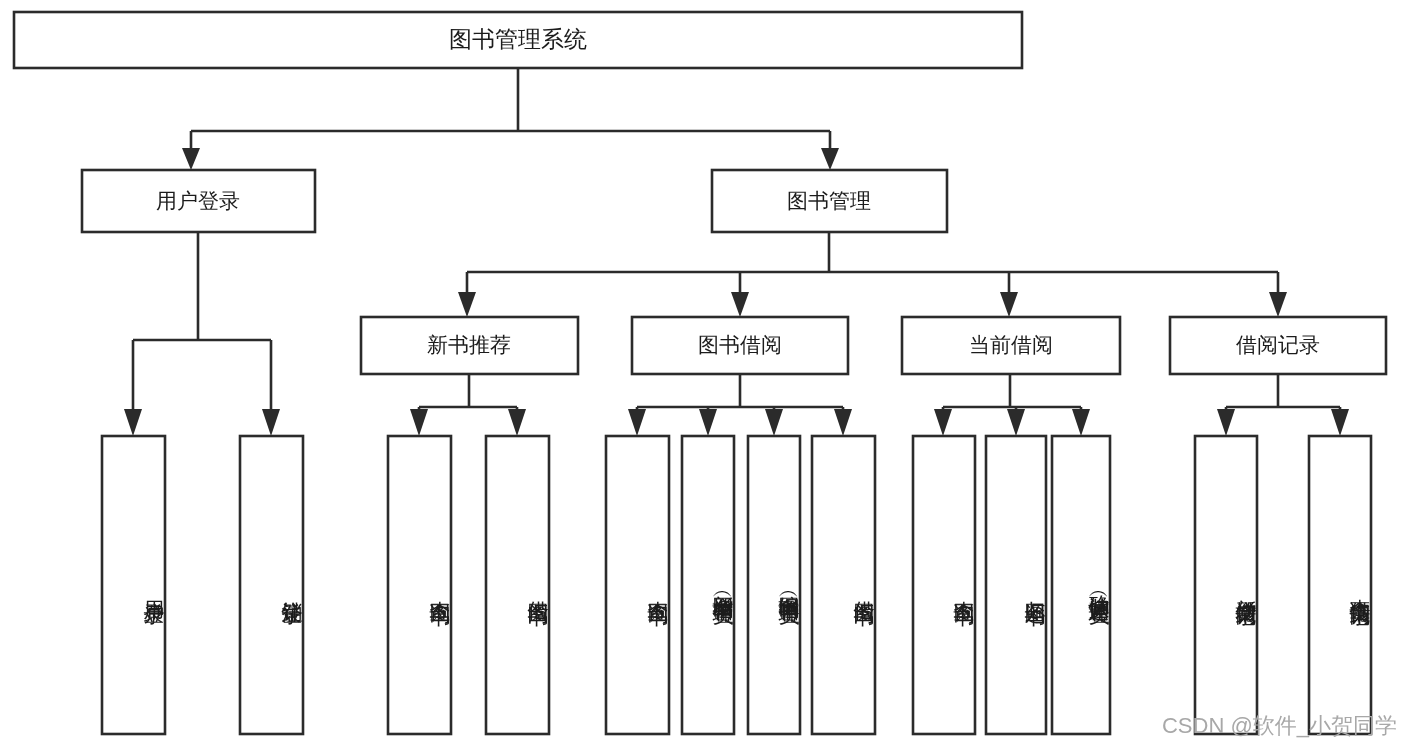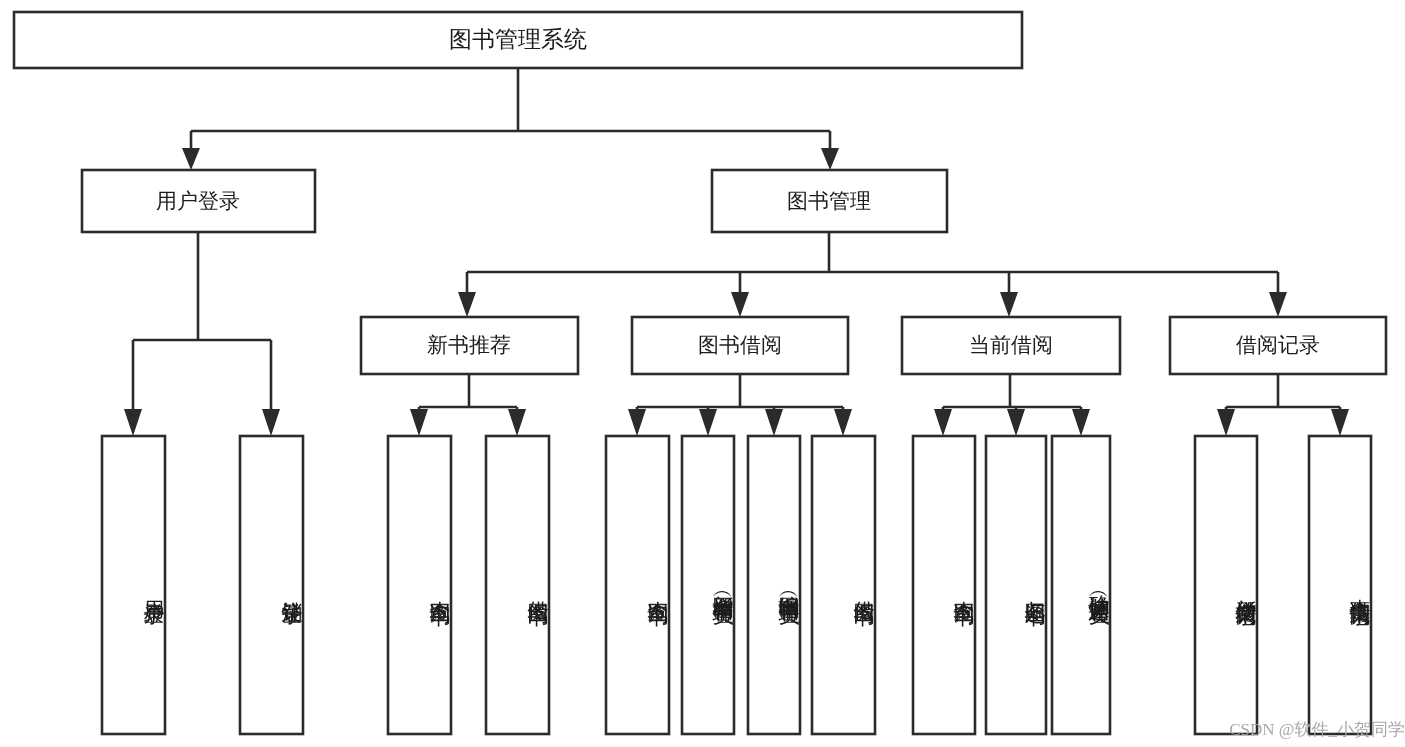--- a/index.html
+++ b/index.html
@@ -64,24 +64,24 @@
     color: #1c1c1c;
     letter-spacing: 1.5px;
     display: flex;
     align-items: flex-start;
     justify-content: center;
     white-space: nowrap;
     pointer-events: none;
   }
   .watermark {
     position: absolute;
-    right: 0;
+    right: 8px;
     bottom: 6px;
-    font-family: Liberation Serif, serif;
-    font-size: 17px;
+    font-family: Liberation Sans, sans-serif;
+    font-size: 22px;
     color: #a8a8a8;
     white-space: nowrap;
   }
 </style>
 </head>
 <body>
 
 <div id="diagram-root">
 
   <svg class="flow" viewBox="0 0 1405 747" xmlns="http://www.w3.org/2000/svg">

